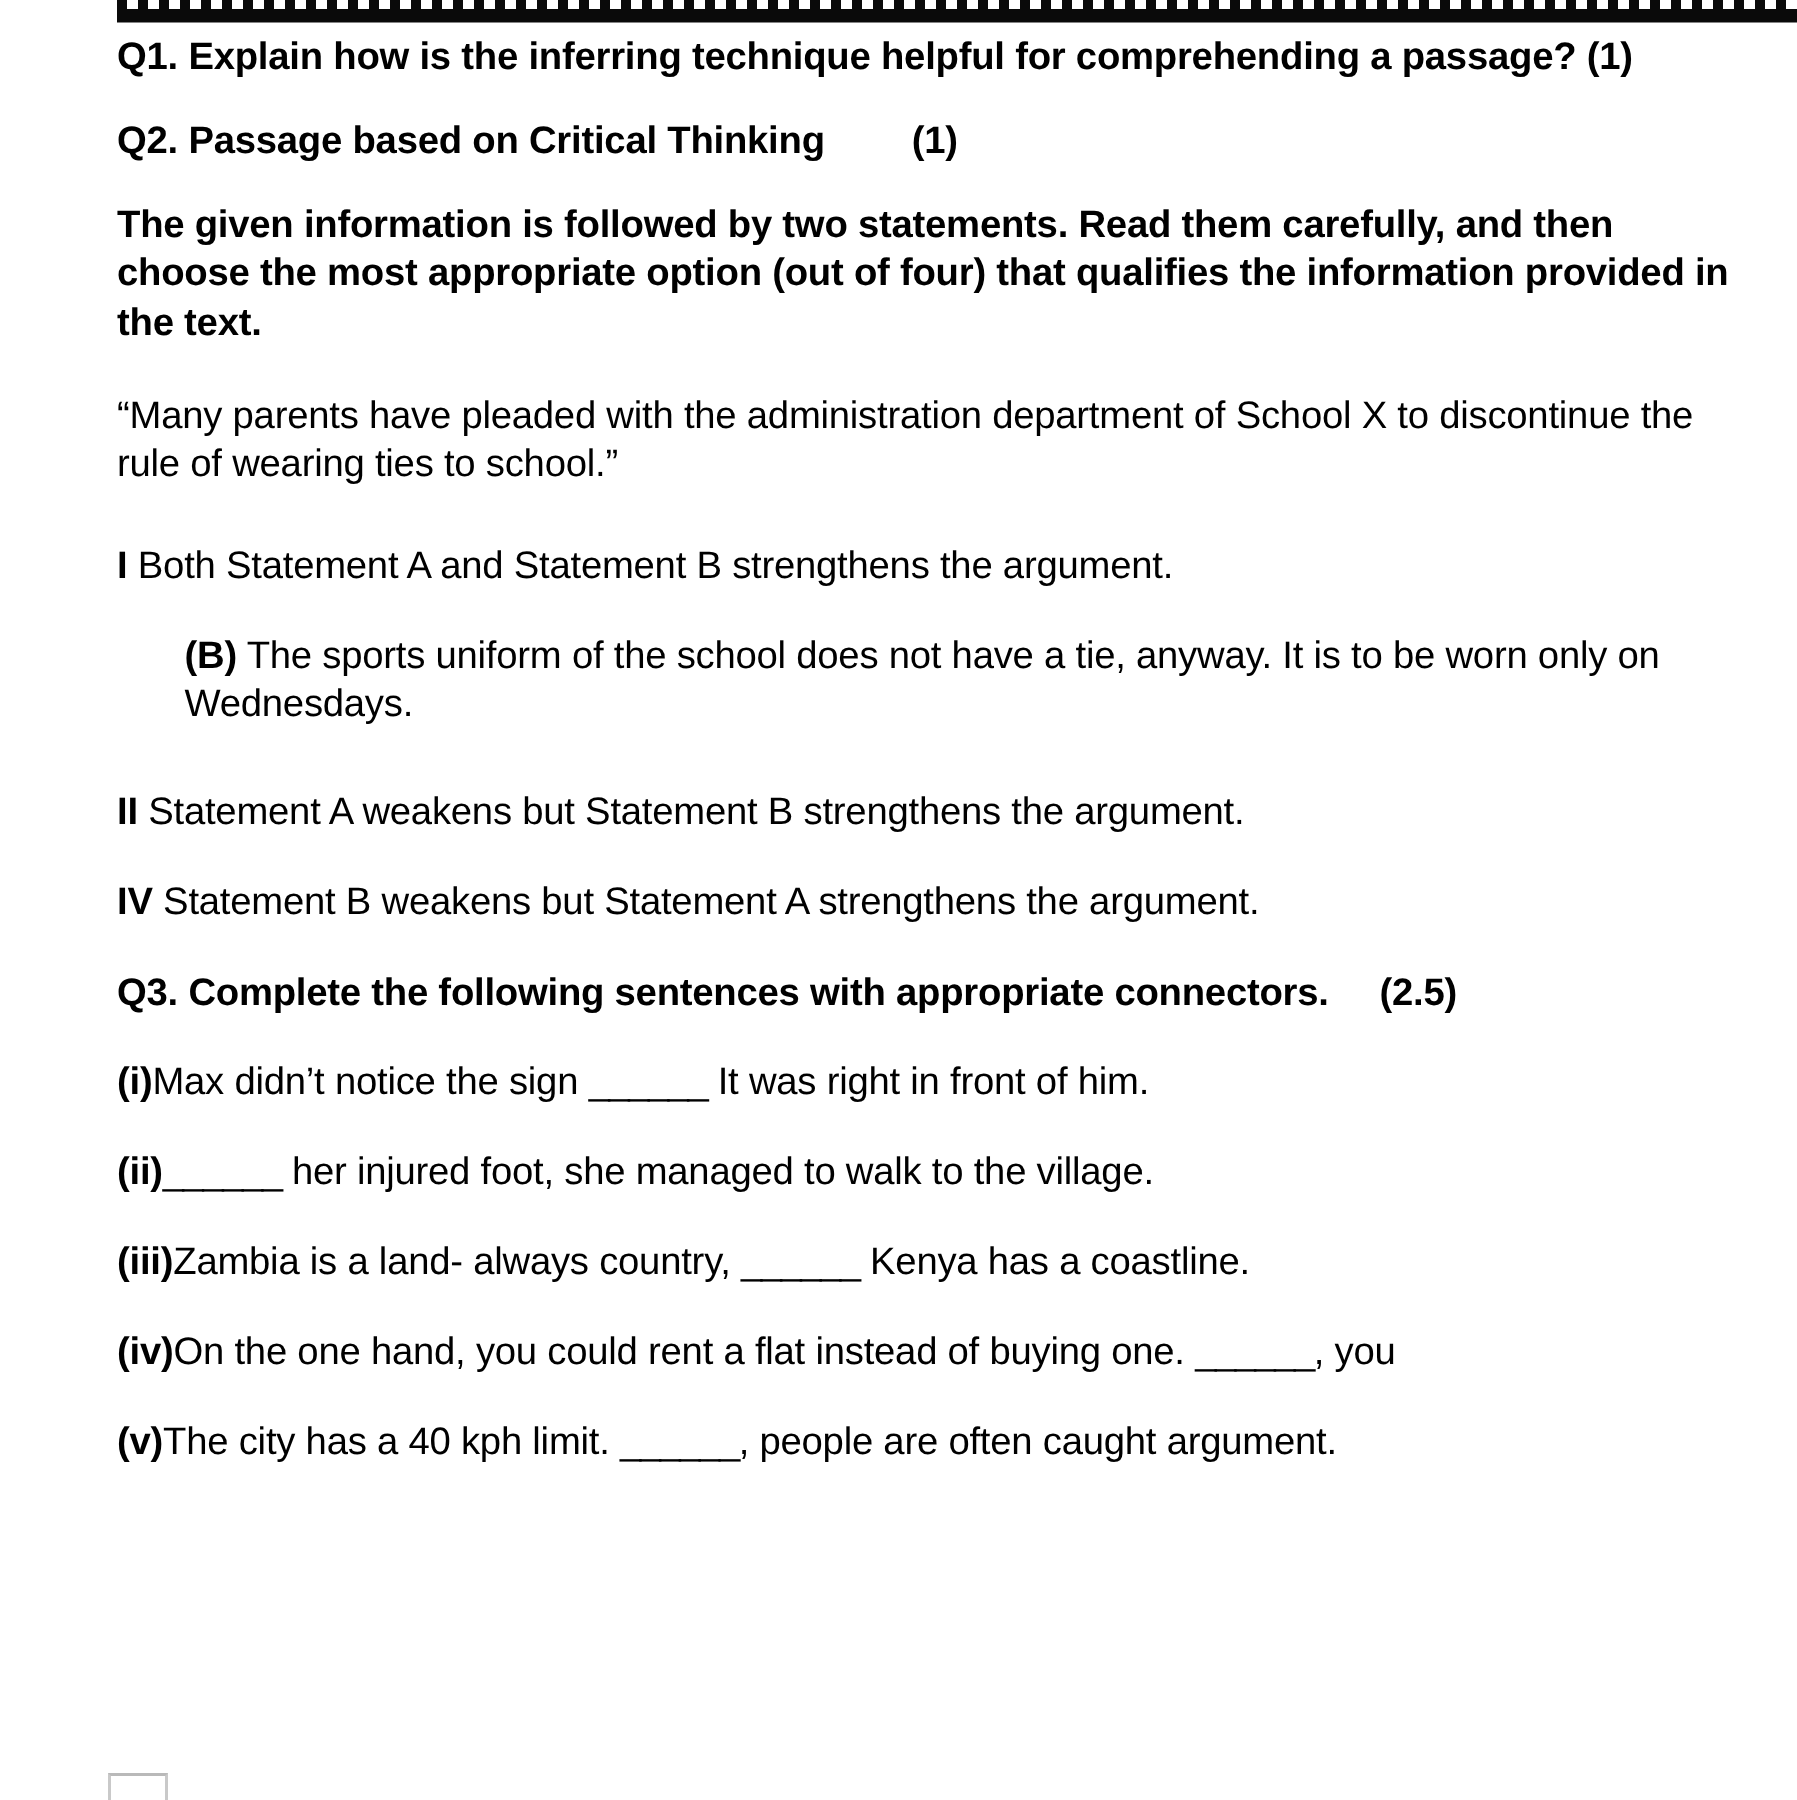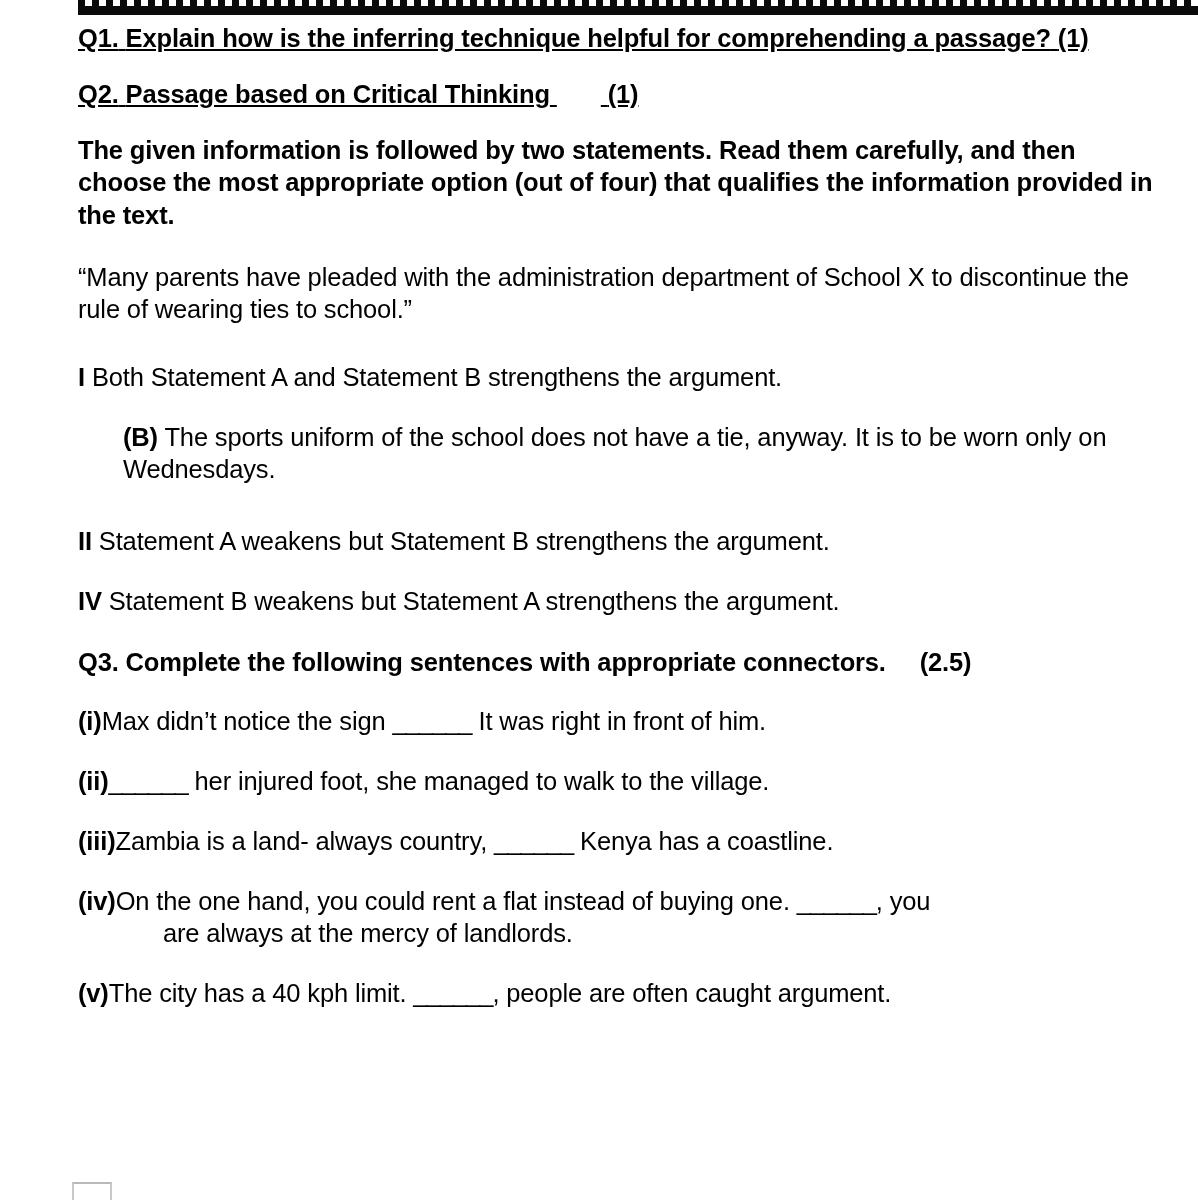--- a/index.html
+++ b/index.html
@@ -58,21 +58,21 @@
 
   .blk {
     font-size: 25.5px;
     line-height: 1.26;
     letter-spacing: -0.15px;
     margin: 0 0 22px 0;
   }
   .blk.bold { font-weight: bold; }
   .lbl-bold { font-weight: bold; }
 
-  .q-line { margin-bottom: 24px; text-decoration: underline; }
+  .q-line { margin-bottom: 24px; }
   .gap-wide { display: inline-block; width: 44px; }
   .gap-small { display: inline-block; width: 20px; }
 
   .instr {
     font-weight: bold;
     margin-bottom: 30px;
     max-width: 1085px;
   }
 
   .quote {
@@ -203,21 +203,20 @@
     <p class="blk sub">
       <span class="lbl-bold">(ii)</span><span></span><span class="blank">______</span><span> her injured foot, she managed to walk to the village.</span>
     </p>
 
     <p class="blk sub">
       <span class="lbl-bold">(iii)</span><span>Zambia is a land- always country, </span><span class="blank">______</span><span> Kenya has a coastline.</span>
     </p>
 
     <p class="blk sub">
       <span class="lbl-bold">(iv)</span><span>On the one hand, you could rent a flat instead of buying one. </span><span class="blank">______</span><span>, you</span>
-      <span class="cont">are always at the mercy of landlords.</span>
     </p>
 
     <p class="blk sub">
       <span class="lbl-bold">(v)</span><span>The city has a 40 kph limit. </span><span class="blank">______</span><span>, people are often caught argument.</span>
     </p>
 
   </div>
 
   <div id="corner-artifact"></div>
 </div>

